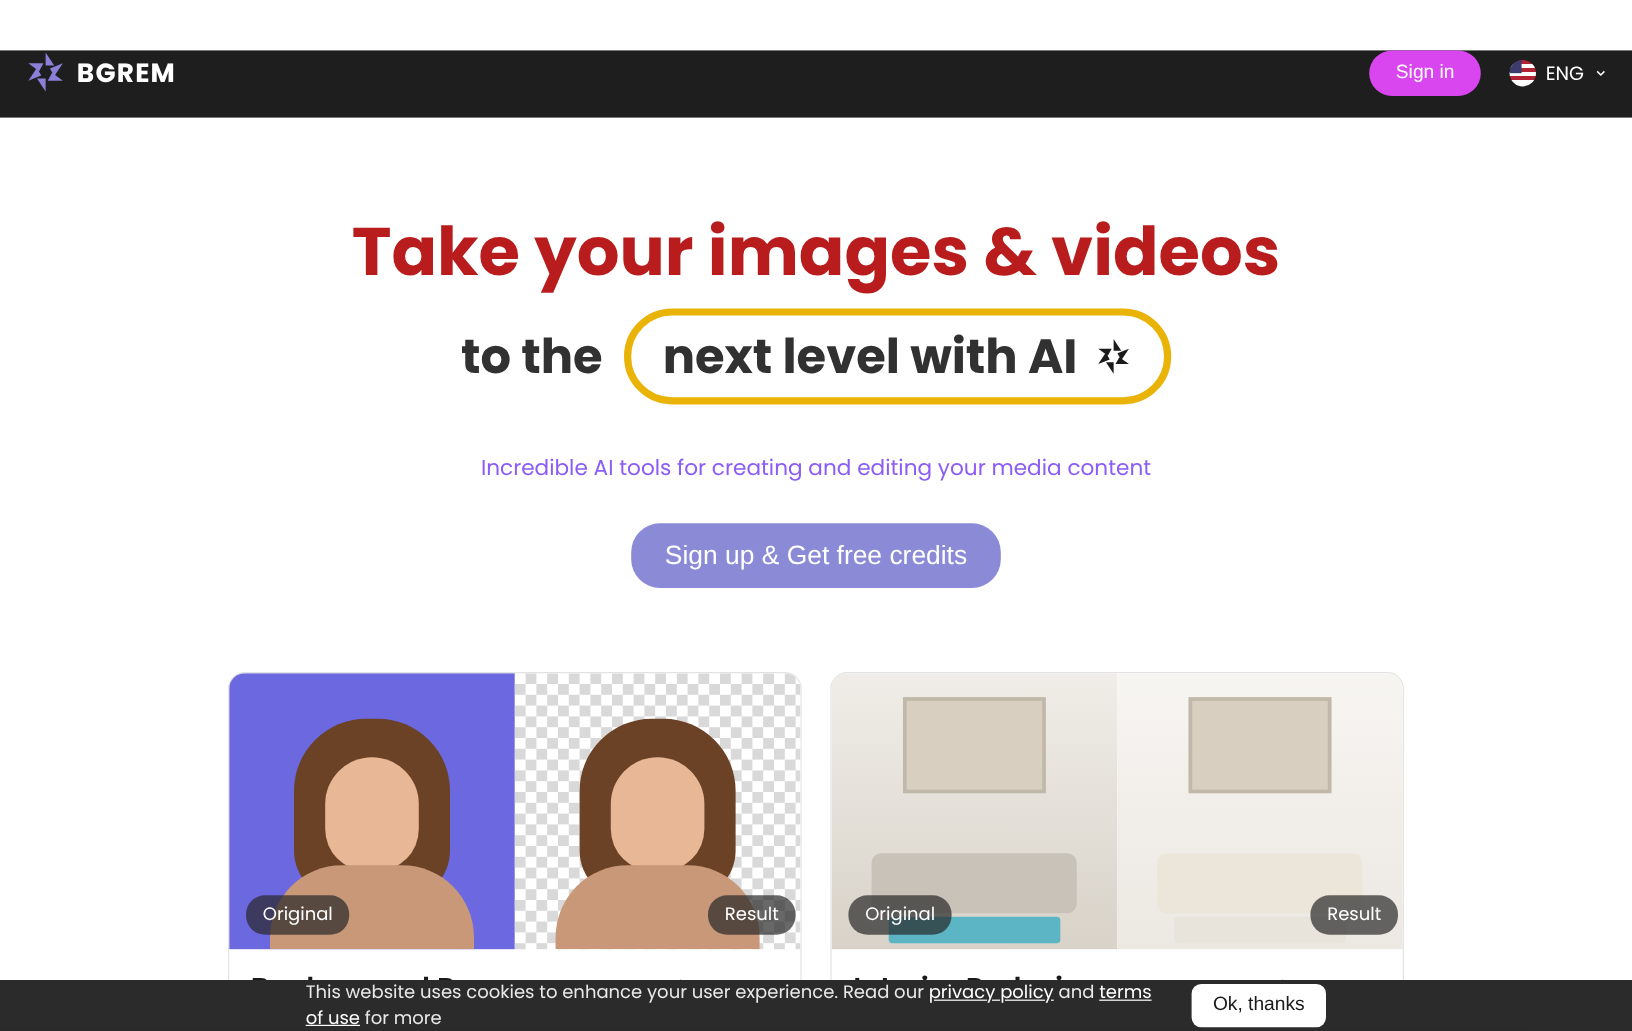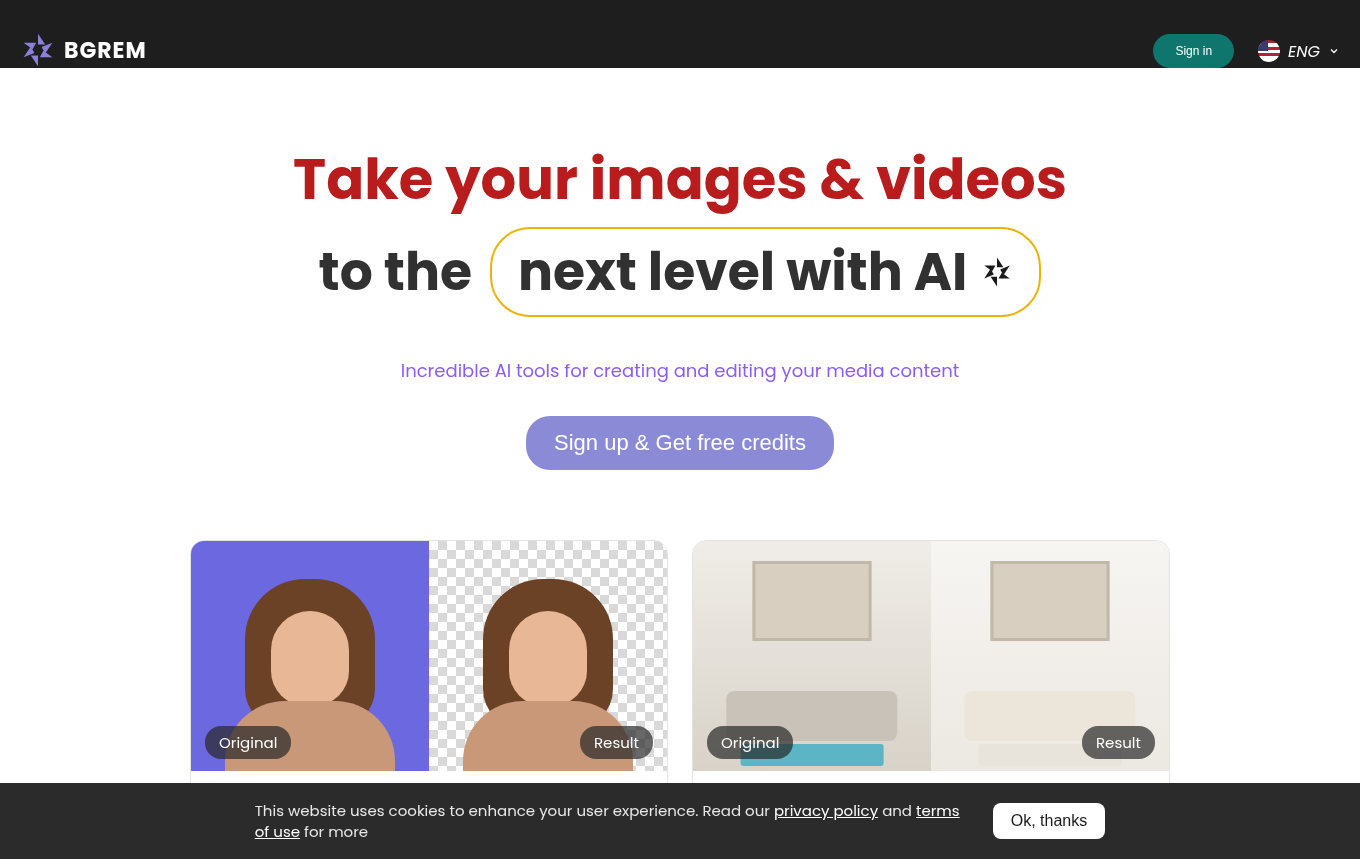--- a/index.html
+++ b/index.html
@@ -1,31 +1,31 @@
 <!DOCTYPE html>
 <html><head>
 <meta charset="utf-8">
 <style>
 * { margin: 0; padding: 0; box-sizing: border-box; }
 body { font-family: 'Poppins', -apple-system, BlinkMacSystemFont, 'Segoe UI', Roboto, sans-serif; background: #fff; color: #1a1a1a; width: 1360px; }
-.header { background: #1e1e1e; height: 68px; display: flex; align-items: flex-end; padding: 0 20px; }
+.header { background: #1e1e1e; height: 56px; display: flex; align-items: flex-start; padding: 0 20px; margin-top: 42px; }
 .logo { display: flex; align-items: center; gap: 8px; }
 .logo-icon { width: 36px; height: 36px; }
 .logo-text { color: #fff; font-weight: 700; font-size: 22px; letter-spacing: 1px; }
 .nav { display: flex; gap: 40px; margin-left: 40px; }
 .nav-item { color: #fff; font-size: 18px; cursor: pointer; display: flex; align-items: center; gap: 6px; }
 .header-right { margin-left: auto; display: flex; align-items: center; gap: 24px; }
-.signin-btn { background: #0f766e; color: #fff; border: none; padding: 10px 22px; border-radius: 22px; font-size: 12px; cursor: pointer; }
-.lang-sel { display: flex; align-items: center; gap: 8px; color: #fff; cursor: pointer; font-style: italic; }
+.signin-btn { background: #d946ef; color: #fff; border: none; padding: 10px 22px; border-radius: 22px; font-size: 16px; cursor: pointer; }
+.lang-sel { display: flex; align-items: center; gap: 8px; color: #fff; cursor: pointer; }
 .flag { width: 22px; height: 22px; border-radius: 50%; background: linear-gradient(180deg, #b22234 0%, #b22234 15%, #fff 15%, #fff 30%, #b22234 30%, #b22234 45%, #fff 45%, #fff 60%, #b22234 60%, #b22234 75%, #fff 75%, #fff 100%); position: relative; overflow: hidden; }
 .flag::before { content:''; position:absolute; left:0; top:0; width:45%; height:50%; background:#3c3b6e; }
 .hero { text-align: center; padding: 76px 20px 40px; }
 .hero h1 { font-size: 56px; font-weight: 700; color: #b91c1c; line-height: 1.3; display: inline-block; }
-.hero-line2 { margin-top: 10px; font-size: 52px; font-weight: 700; color: #313131; display: flex; align-items: center; justify-content: center; gap: 18px; }
-.pill { border: 2px solid #eab308; border-radius: 40px; padding: 4px 26px; display: inline-flex; align-items: center; gap: 14px; }
+.hero-line2 { margin-top: 10px; font-size: 40px; font-weight: 700; color: #313131; display: flex; align-items: center; justify-content: center; gap: 18px; }
+.pill { border: 6px solid #eab308; border-radius: 40px; padding: 4px 26px; display: inline-flex; align-items: center; gap: 14px; }
 .aperture { width: 32px; height: 32px; display: inline-block; }
 .subtitle { font-size: 18px; color: #8b5cf6; margin-top: 40px; }
 .cta { background: #8b8ad6; color: #fff; border: none; padding: 14px 28px; border-radius: 24px; font-size: 22px; cursor: pointer; margin-top: 32px; }
 .cards { display: flex; gap: 24px; justify-content: center; padding: 30px 20px 40px; max-width: 1200px; margin: 0 auto; }
 .card { width: 478px; border: 1px solid #e3e3e3; border-radius: 14px; overflow: hidden; background: #fff; }
 .card-img { height: 230px; position: relative; display: flex; }
 .card-img-half { width: 50%; height: 100%; }
 .card1-left { background: #6b68e0; position: relative; overflow: hidden; }
 .card1-right { background: repeating-conic-gradient(#d9d9d9 0% 25%, #fff 0% 50%) 0 0 / 18px 18px; position: relative; overflow: hidden; }
 .person { position: absolute; bottom: 0; left: 50%; transform: translateX(-50%); width: 180px; height: 200px; }
@@ -33,27 +33,27 @@
 .person-face { position: absolute; top: 40px; left: 50%; transform: translateX(-50%); width: 78px; height: 95px; background: #e8b896; border-radius: 40px 40px 36px 36px; }
 .person-body { position: absolute; bottom: 0; left: 50%; transform: translateX(-50%); width: 170px; height: 70px; background: #c89878; border-radius: 60px 60px 0 0; }
 .card2-left { background: linear-gradient(180deg,#f0ede8 0%,#d8d2c8 100%); position: relative; }
 .card2-right { background: linear-gradient(180deg,#f7f5f2 0%,#ece8e2 100%); position: relative; }
 .room-window { position: absolute; top: 20px; left: 50%; transform: translateX(-50%); width: 50%; height: 80px; background: #d8cfc0; border: 3px solid #c0b8a8; }
 .room-sofa { position: absolute; bottom: 30px; left: 50%; transform: translateX(-50%); width: 72%; height: 50px; background: #c8c2b8; border-radius: 8px; }
 .room-rug { position: absolute; bottom: 5px; left: 50%; transform: translateX(-50%); width: 60%; height: 22px; background: #5bb5c5; border-radius: 3px; }
 .room-rug2 { position: absolute; bottom: 5px; left: 50%; transform: translateX(-50%); width: 60%; height: 22px; background: #e8e4dc; border-radius: 3px; }
 .tag { position: absolute; bottom: 12px; background: rgba(40,40,40,0.7); color: #fff; padding: 5px 14px; border-radius: 16px; font-size: 15px; }
 .tag-left { left: 14px; }
-.tag-right { right: 14px; }
+.tag-right { right: 4px; }
 .card-body { padding: 16px 18px 20px; }
 .card-head { display: flex; justify-content: space-between; align-items: center; }
 .card-title { font-size: 24px; font-weight: 600; color: #1a1a1a; }
 .discover { color: #8b8ad6; font-size: 18px; display: flex; align-items: center; gap: 4px; cursor: pointer; }
 .card-desc { font-size: 17px; color: #2a2a2a; margin-top: 14px; line-height: 1.5; }
-.cookie-bar { position: fixed; bottom: 0; left: 0; right: 0; background: #2b2b2b; color: #e8e8e8; padding: 17px 0; display: flex; align-items: center; justify-content: center; gap: 18px; font-size: 15px; }
+.cookie-bar { position: fixed; bottom: 0; left: 0; right: 0; background: #2b2b2b; color: #e8e8e8; padding: 0 0; display: flex; align-items: center; justify-content: center; gap: 18px; font-size: 15px; }
 .cookie-text { max-width: 720px; line-height: 1.4; }
 .cookie-text a { color: #fff; text-decoration: underline; }
 .ok-btn { background: #fff; color: #1a1a1a; border: none; padding: 9px 18px; border-radius: 8px; font-size: 16px; cursor: pointer; }
 .chev { display:inline-block; }
 </style>
 </head>
 <body>
 
 <header class="header">
   <div class="logo">

